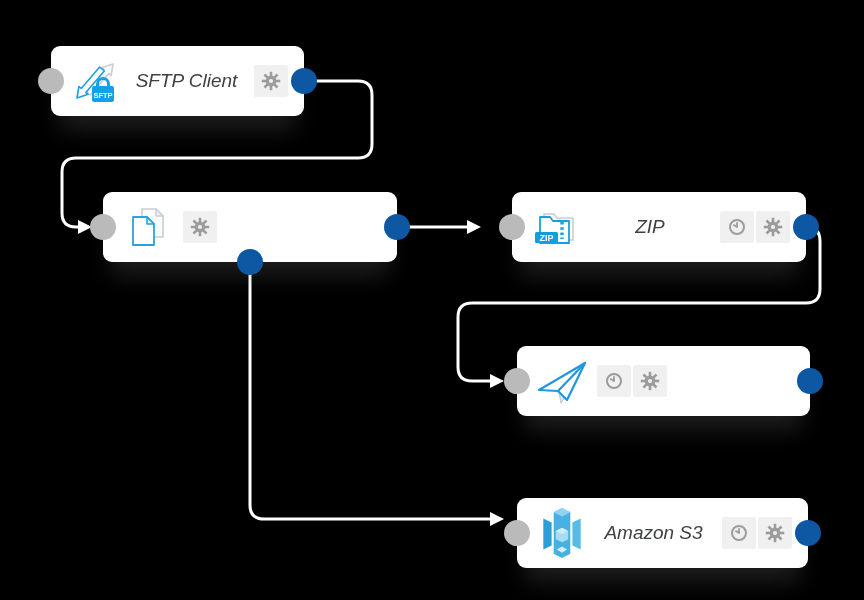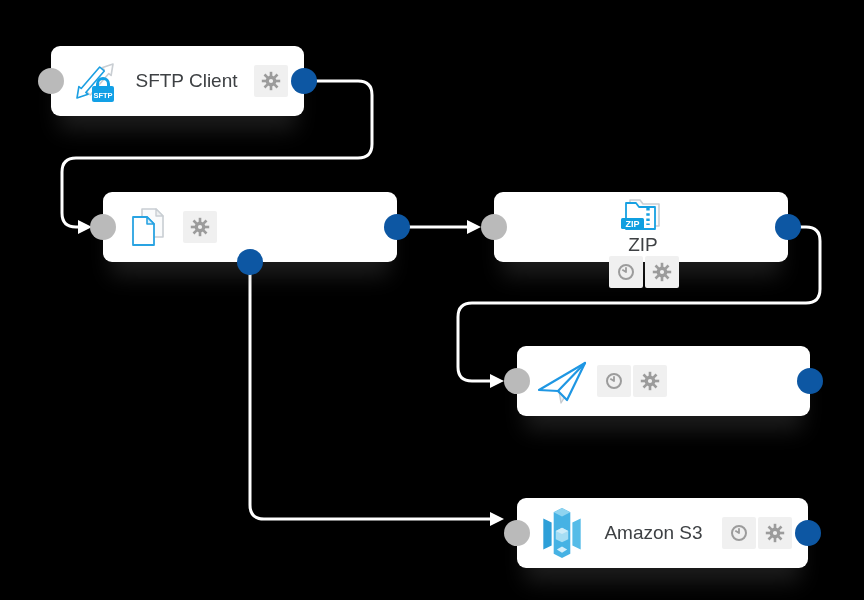--- a/index.html
+++ b/index.html
@@ -8,26 +8,26 @@
   .canvas { position:relative; width:864px; height:600px; background:#000; }
 
   svg.wires { position:absolute; left:0; top:0; z-index:1; }
 
   .node { position:absolute; z-index:2; height:70px; background:#fff;
           border-radius:9px; display:flex; align-items:center;
           padding:0 12px 0 16px; box-sizing:border-box;
           box-shadow:0 22px 22px -8px rgba(115,115,115,0.25); }
   #node-sftp  { left:51px;  top:46px;  width:253px; }
   #node-copy  { left:103px; top:192px; width:294px; }
-  #node-zip   { left:494px; top:192px; width:294px;flex-direction:column; }
+  #node-zip   { left:512px; top:192px; width:294px; }
   #node-email { left:517px; top:346px; width:293px; }
   #node-s3    { left:517px; top:498px; width:291px; }
 
   .icon-box { width:58px; min-width:58px; display:flex; align-items:flex-end; justify-content:center; }
-  .label { flex:1; text-align:center; font-size:19px; color:#3e4144; white-space:nowrap; }
+  .label { flex:1; text-align:center; font-size:19px; color:#3e4144; white-space:nowrap;font-style:italic; }
   .btns { display:flex; gap:2px; margin:0 4px 0 6px; }
   .btn { width:34px; height:32px; background:#f0f0f0; border:none; border-radius:2px;
          display:flex; align-items:center; justify-content:center; padding:0; cursor:pointer; }
 
   .port { position:absolute; width:26px; height:26px; border-radius:50%; cursor:crosshair; }
   .port-in     { left:-13px;  top:50%;  transform:translateY(-50%); background:#bababa; }
   .port-out    { right:-13px; top:50%;  transform:translateY(-50%); background:#0d57a3; }
   .port-bottom { left:50%; bottom:-13px; transform:translateX(-50%); background:#0d57a3; }
 </style>
 </head>

